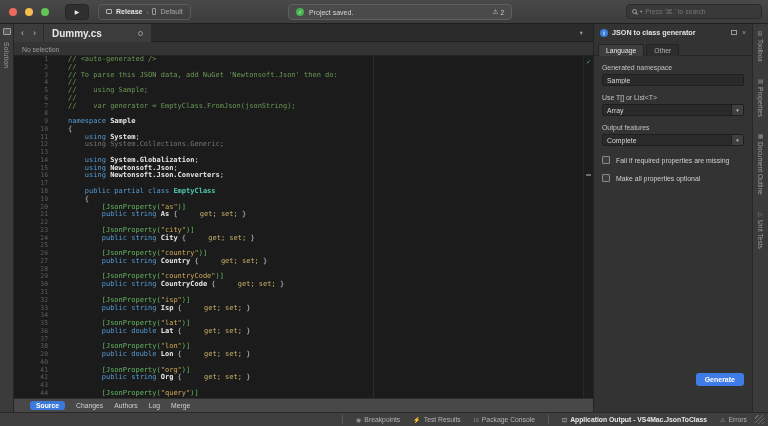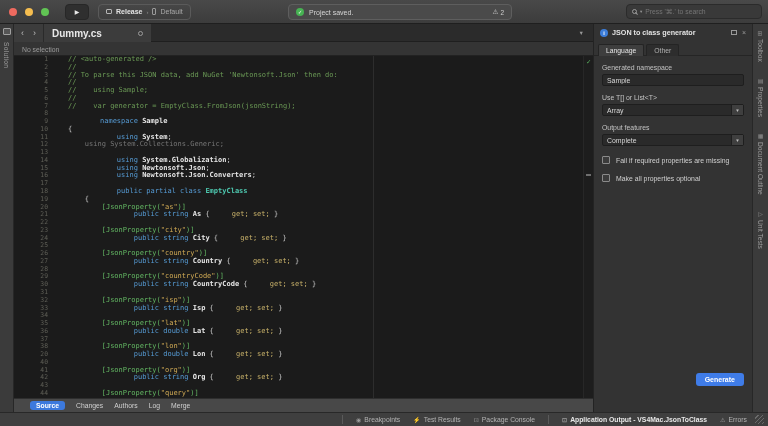--- a/index.html
+++ b/index.html
@@ -59,21 +59,21 @@
                font-family:"DejaVu Sans Mono", monospace; font-size:7px; }
   .gutter { width:40px; flex:0 0 40px; text-align:right; padding-right:6px; color:#5f5f57; font-size:6.4px; }
   .gutter div, .codecol .cl { height:7.77px; line-height:7.77px; white-space:pre; }
   .codecol { flex:1; padding-left:14px; min-width:0; }
   .ruler { position:absolute; left:359px; top:0; bottom:0; width:1px; background:#2d2d2d; }
   .annot { position:absolute; right:0; top:0; bottom:0; width:10px; background:#1d1d1d;
            border-left:1px solid #272727; text-align:center; }
   .annot .ok { color:#5dbb63; font-size:7px; line-height:8px; display:block; margin-top:2px; }
   .annot .mark { display:block; width:5px; height:2px; background:#6e6e6e; margin:108px auto 0; }
 
-  .c { color:#6a9955; } .k { color:#569cd6;margin-left:32px; } .i { color:#e6e6e6; font-weight:bold; }
+  .c { color:#6a9955; } .k { color:#569cd6; } .i { color:#e6e6e6; font-weight:bold; }
   .t { color:#4ec9b0; font-weight:bold; } .a { color:#63b763; } .s { color:#d2ab55; }
   .g { color:#c9b26a;margin-left:18px; } .p { color:#c8c8c8; } .d { color:#767676; }
 
   .vcs { height:14px; flex:0 0 14px; background:#484848; box-shadow:inset 0 1px 0 #2e2e2e;
          display:flex; align-items:center; padding-left:16px; gap:11px; font-size:6.8px; color:#d0d0d0; }
   .vcs .vtab { cursor:default; }
   .vcs .vtab.active { background:#3c79dd; color:#fff; font-weight:bold; padding:1px 6px; border-radius:3px; }
 
   
   .panel { width:159px; flex:0 0 159px; background:#333333; border-left:1px solid #232323;

